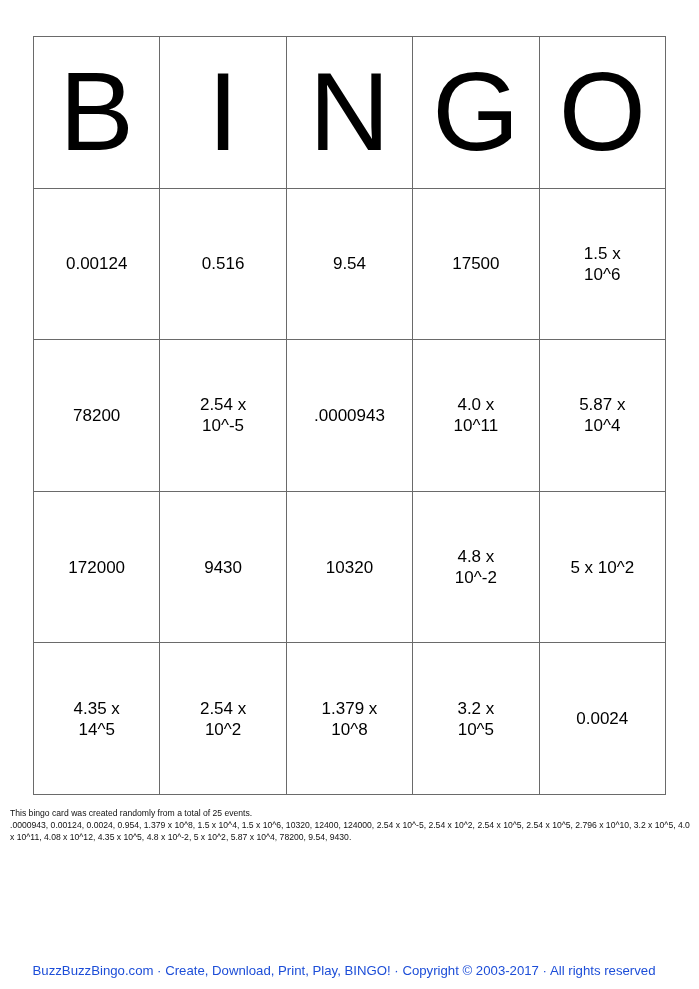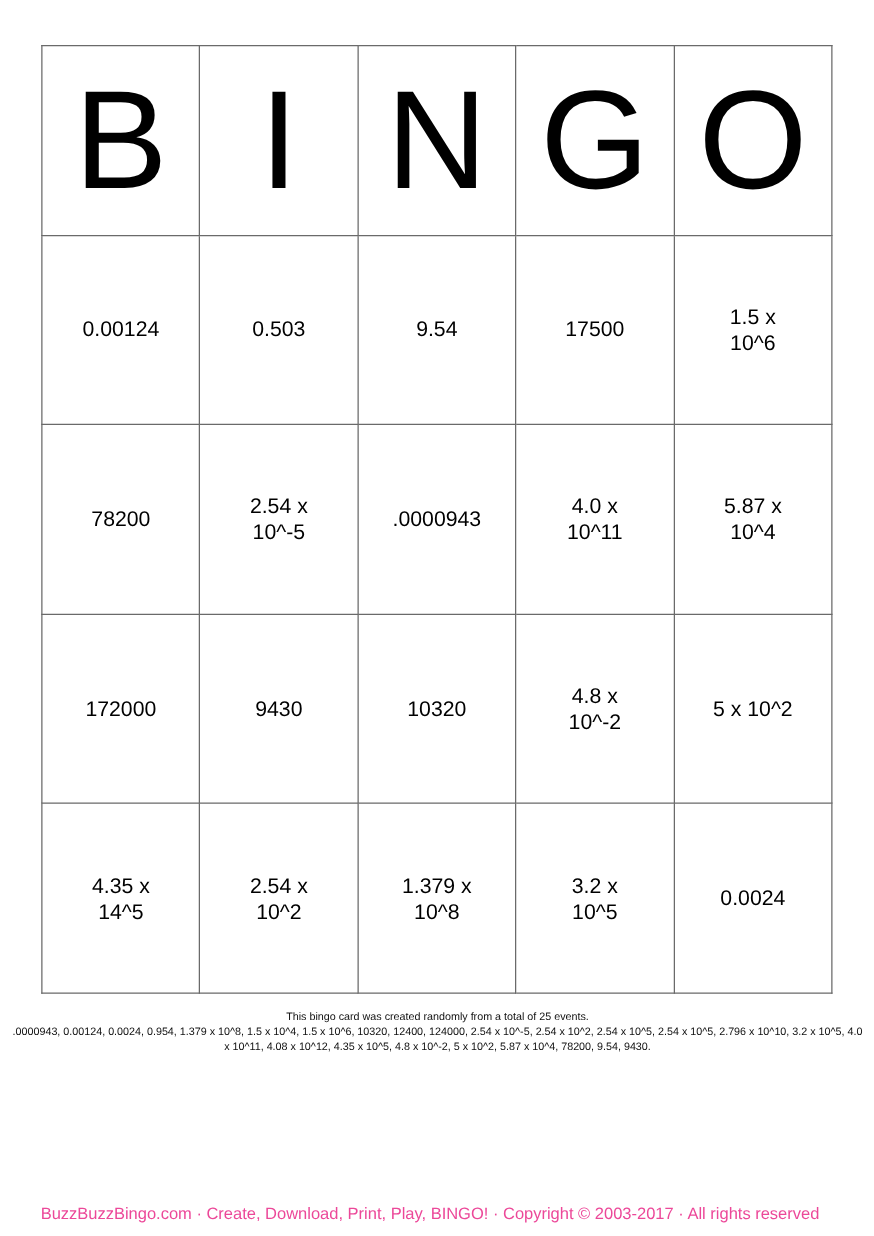--- a/index.html
+++ b/index.html
@@ -20,43 +20,43 @@
     height: 126px;
     font-size: 17px; line-height: 21px;
   }
   .card td.hdr {
     font-size: 112px; line-height: 112px; height: 126px;
     padding-top: 0;
   }
   .cell-text { display: inline-block; white-space: pre-line; }
   .note {
     position: absolute; left: 10px; top: 807px; width: 680px;
-    font-size: 8.6px; line-height: 12px; color: #111; text-align: center;
+    font-size: 8.6px; line-height: 12px; color: #111;
   }
   .note p { margin: 0; }
   .footer {
     position: absolute; left: 0; top: 963px; width: 688px;
-    text-align: center; font-size: 13.2px; color: #ec4899;
+    text-align: center; font-size: 13.2px; color: #1d4ed8;
   }
 </style>
 </head>
 <body>
 
 <table class="card">
   <tbody>
       <tr>
     <td class="hdr">B</td>
     <td class="hdr">I</td>
     <td class="hdr">N</td>
     <td class="hdr">G</td>
     <td class="hdr">O</td>
   </tr>
   <tr>
     <td><span class="cell-text">0.00124</span></td>
-    <td><span class="cell-text">0.503</span></td>
+    <td><span class="cell-text">0.516</span></td>
     <td><span class="cell-text">9.54</span></td>
     <td><span class="cell-text">17500</span></td>
     <td><span class="cell-text">1.5 x
 10^6</span></td>
   </tr>
   <tr>
     <td><span class="cell-text">78200</span></td>
     <td><span class="cell-text">2.54 x
 10^-5</span></td>
     <td><span class="cell-text">.0000943</span></td>

